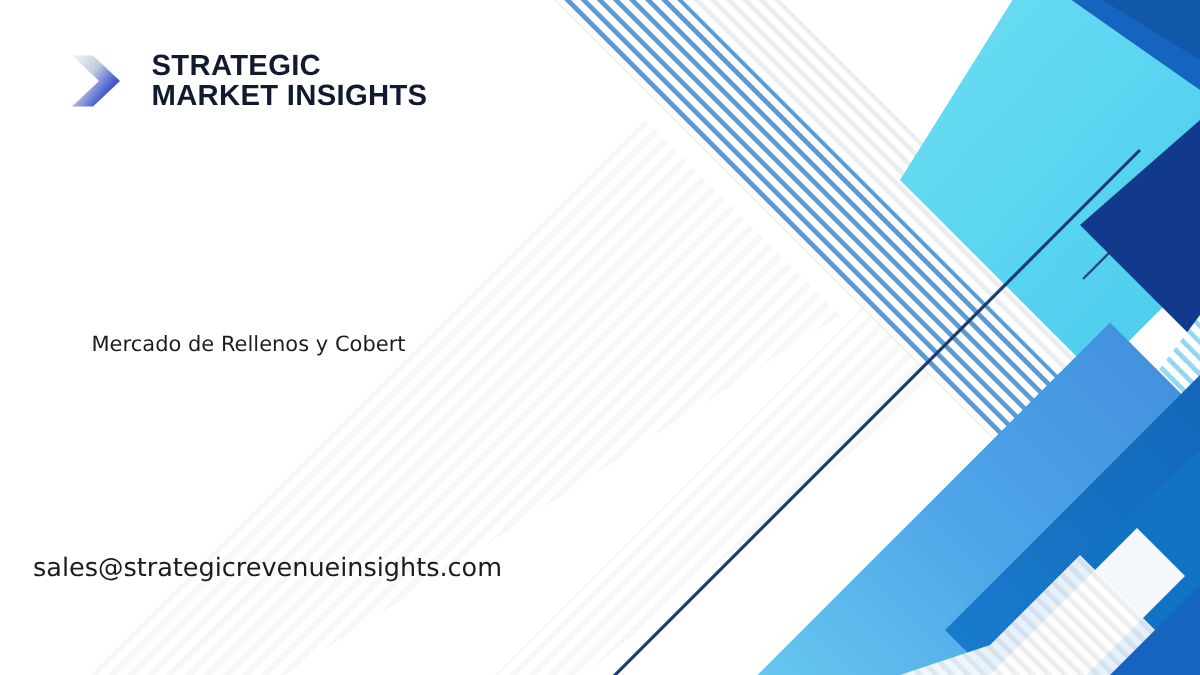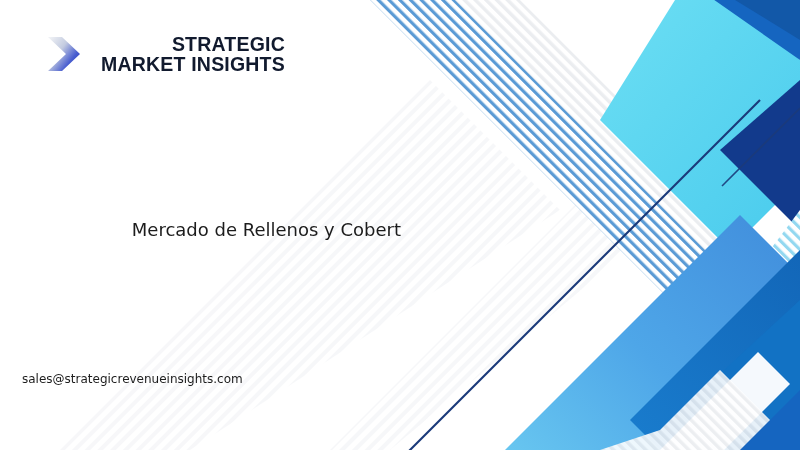--- a/index.html
+++ b/index.html
@@ -36,21 +36,20 @@
   }
   #logo-mark {
     width: 44px;
     height: 44px;
     flex: 0 0 auto;
   }
   #logo-text {
     display: flex;
     flex-direction: column;
     justify-content: center;
-    align-items: flex-end;
   }
   .logo-line {
     font-family: "Liberation Sans", sans-serif;
     font-weight: bold;
     font-size: 19.5px;
     line-height: 20.5px;
     letter-spacing: 0.2px;
     color: #111a2e;
     white-space: nowrap;
   }
@@ -66,34 +65,33 @@
 
   
   #title-block {
     position: absolute;
     left: 61px;
     top: 203px;
     width: 340px;
   }
   .title-line {
     font-family: "DejaVu Sans", sans-serif;
-    font-size: 18px;
+    font-size: 14px;
     line-height: 54px;
     color: #1c1c1c;
     white-space: nowrap;
-    text-align: right;
   }
 
   
   #email {
     position: absolute;
     left: 22px;
     top: 367px;
     font-family: "DejaVu Sans", sans-serif;
-    font-size: 12px;
+    font-size: 17px;
     line-height: 24px;
     color: #1c1c1c;
     white-space: nowrap;
   }
 </style>
 </head>
 <body>
 
 <div id="slide">
 

